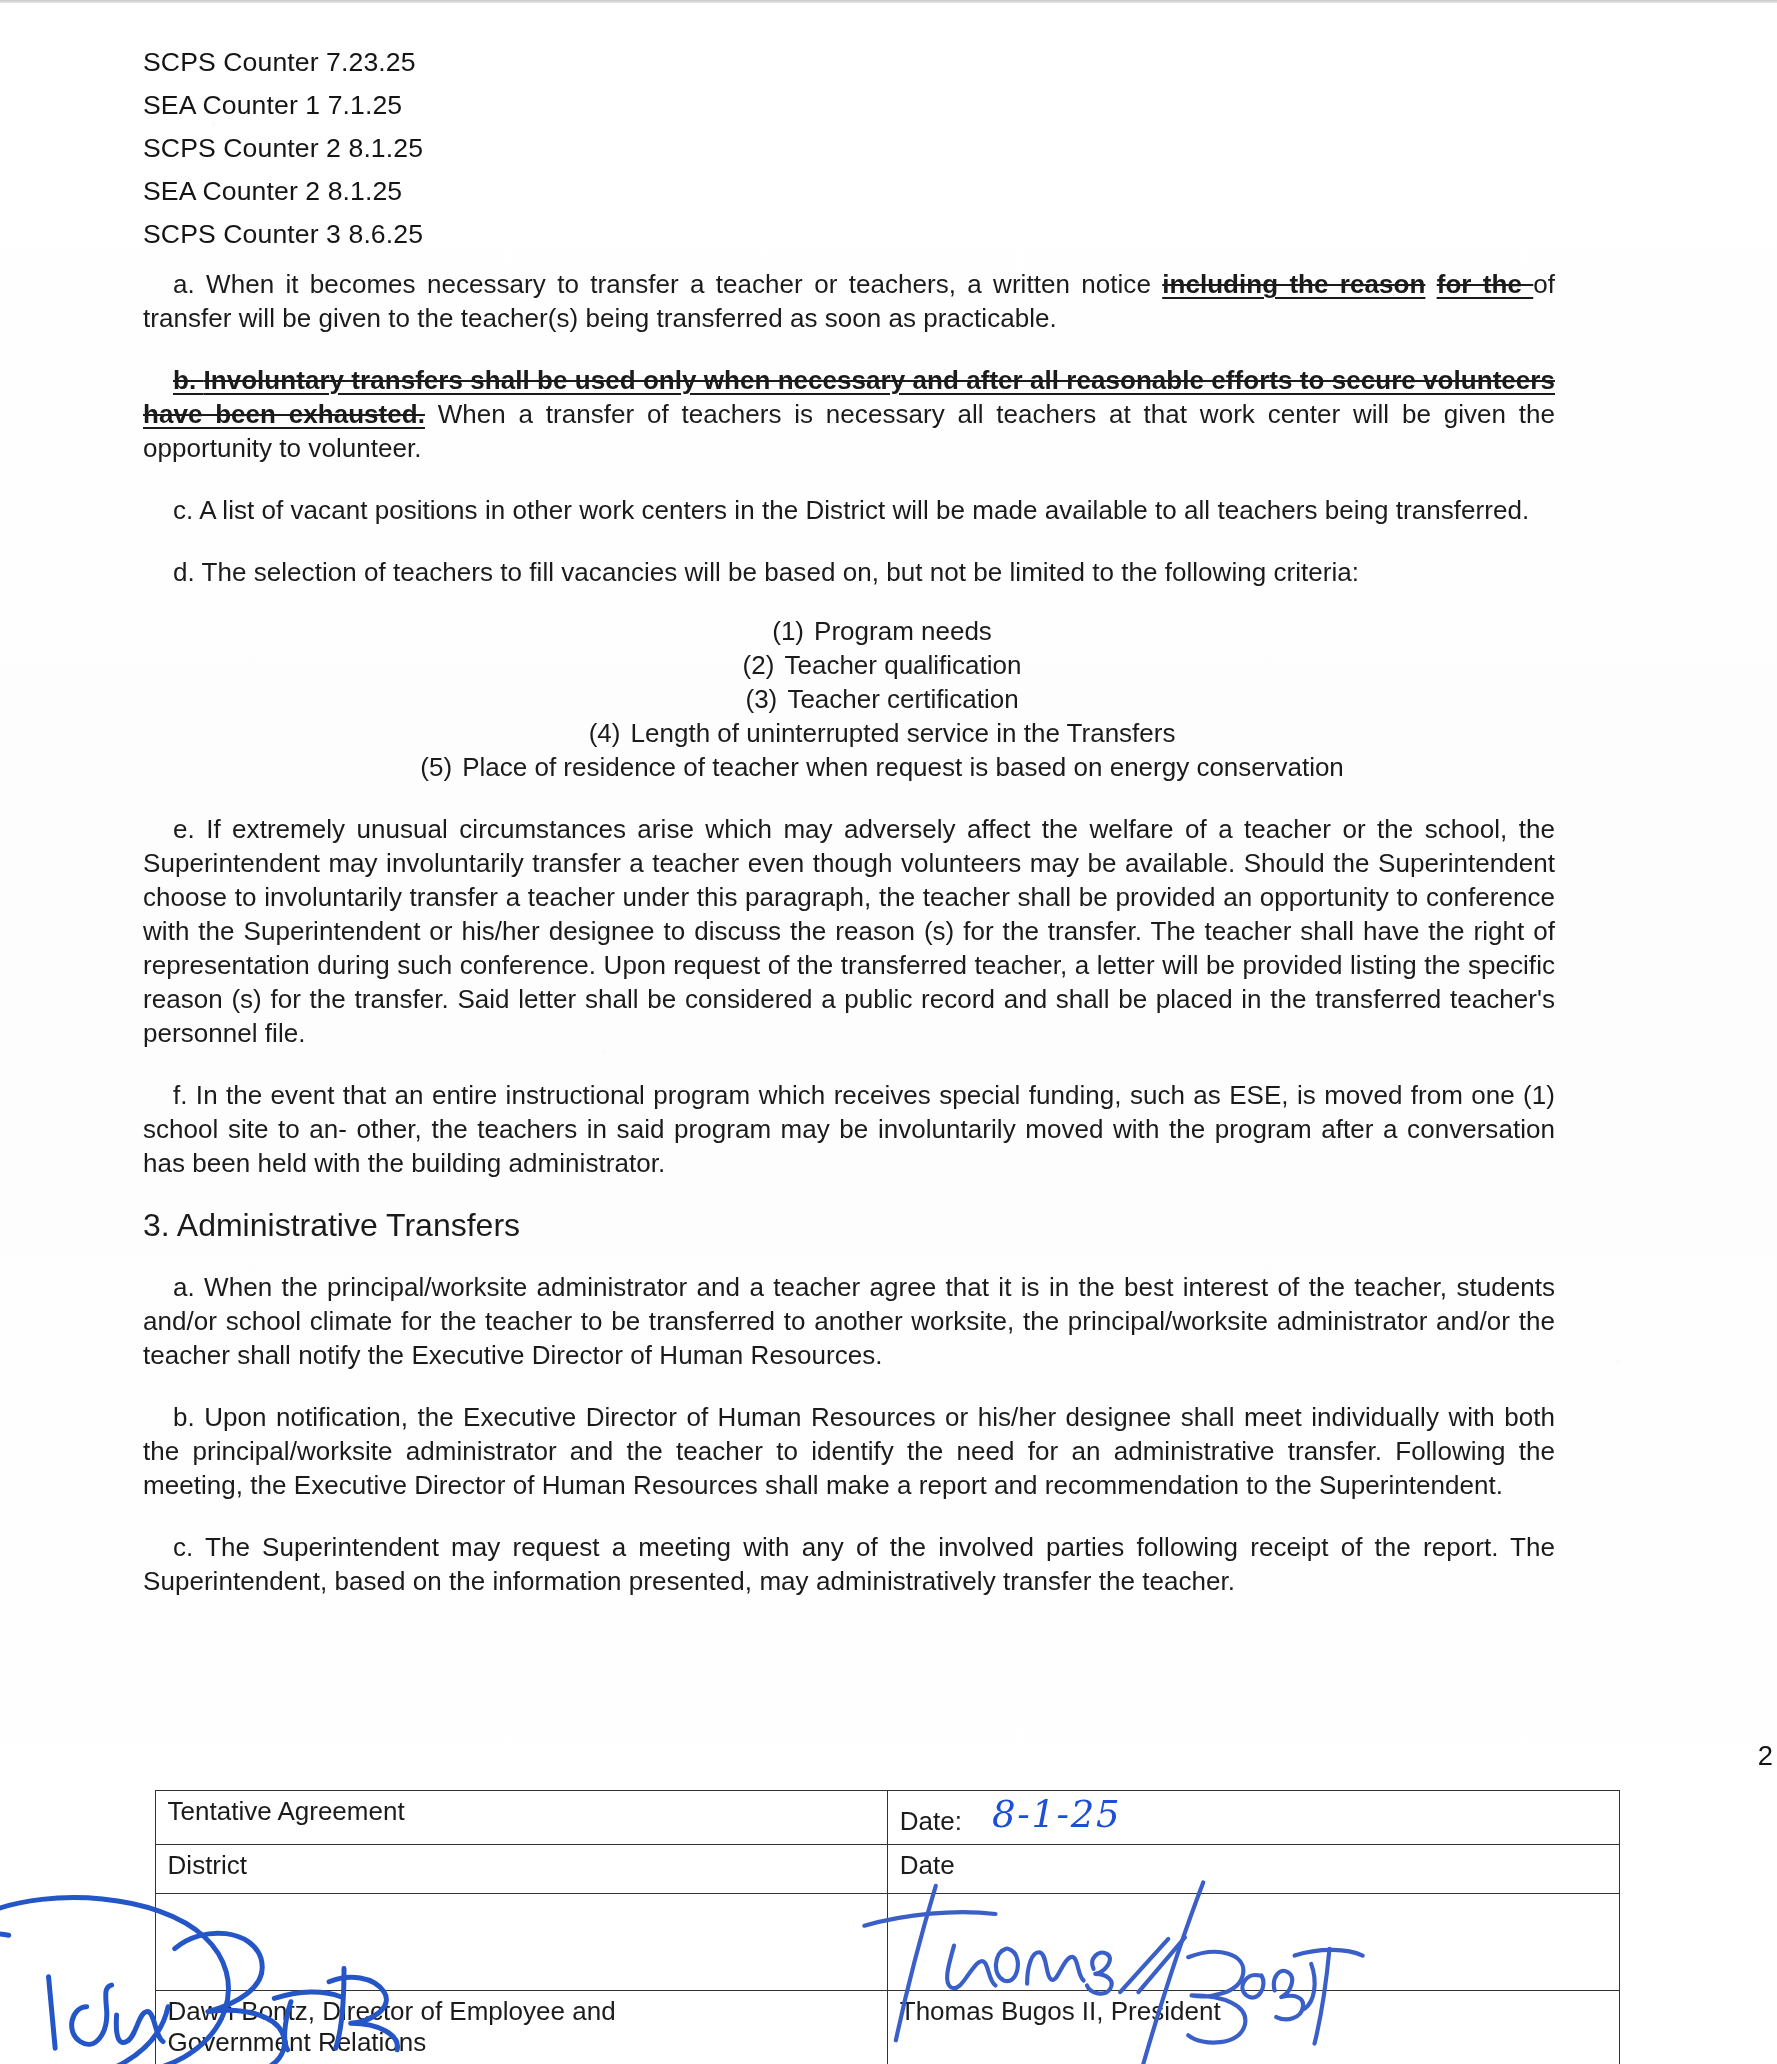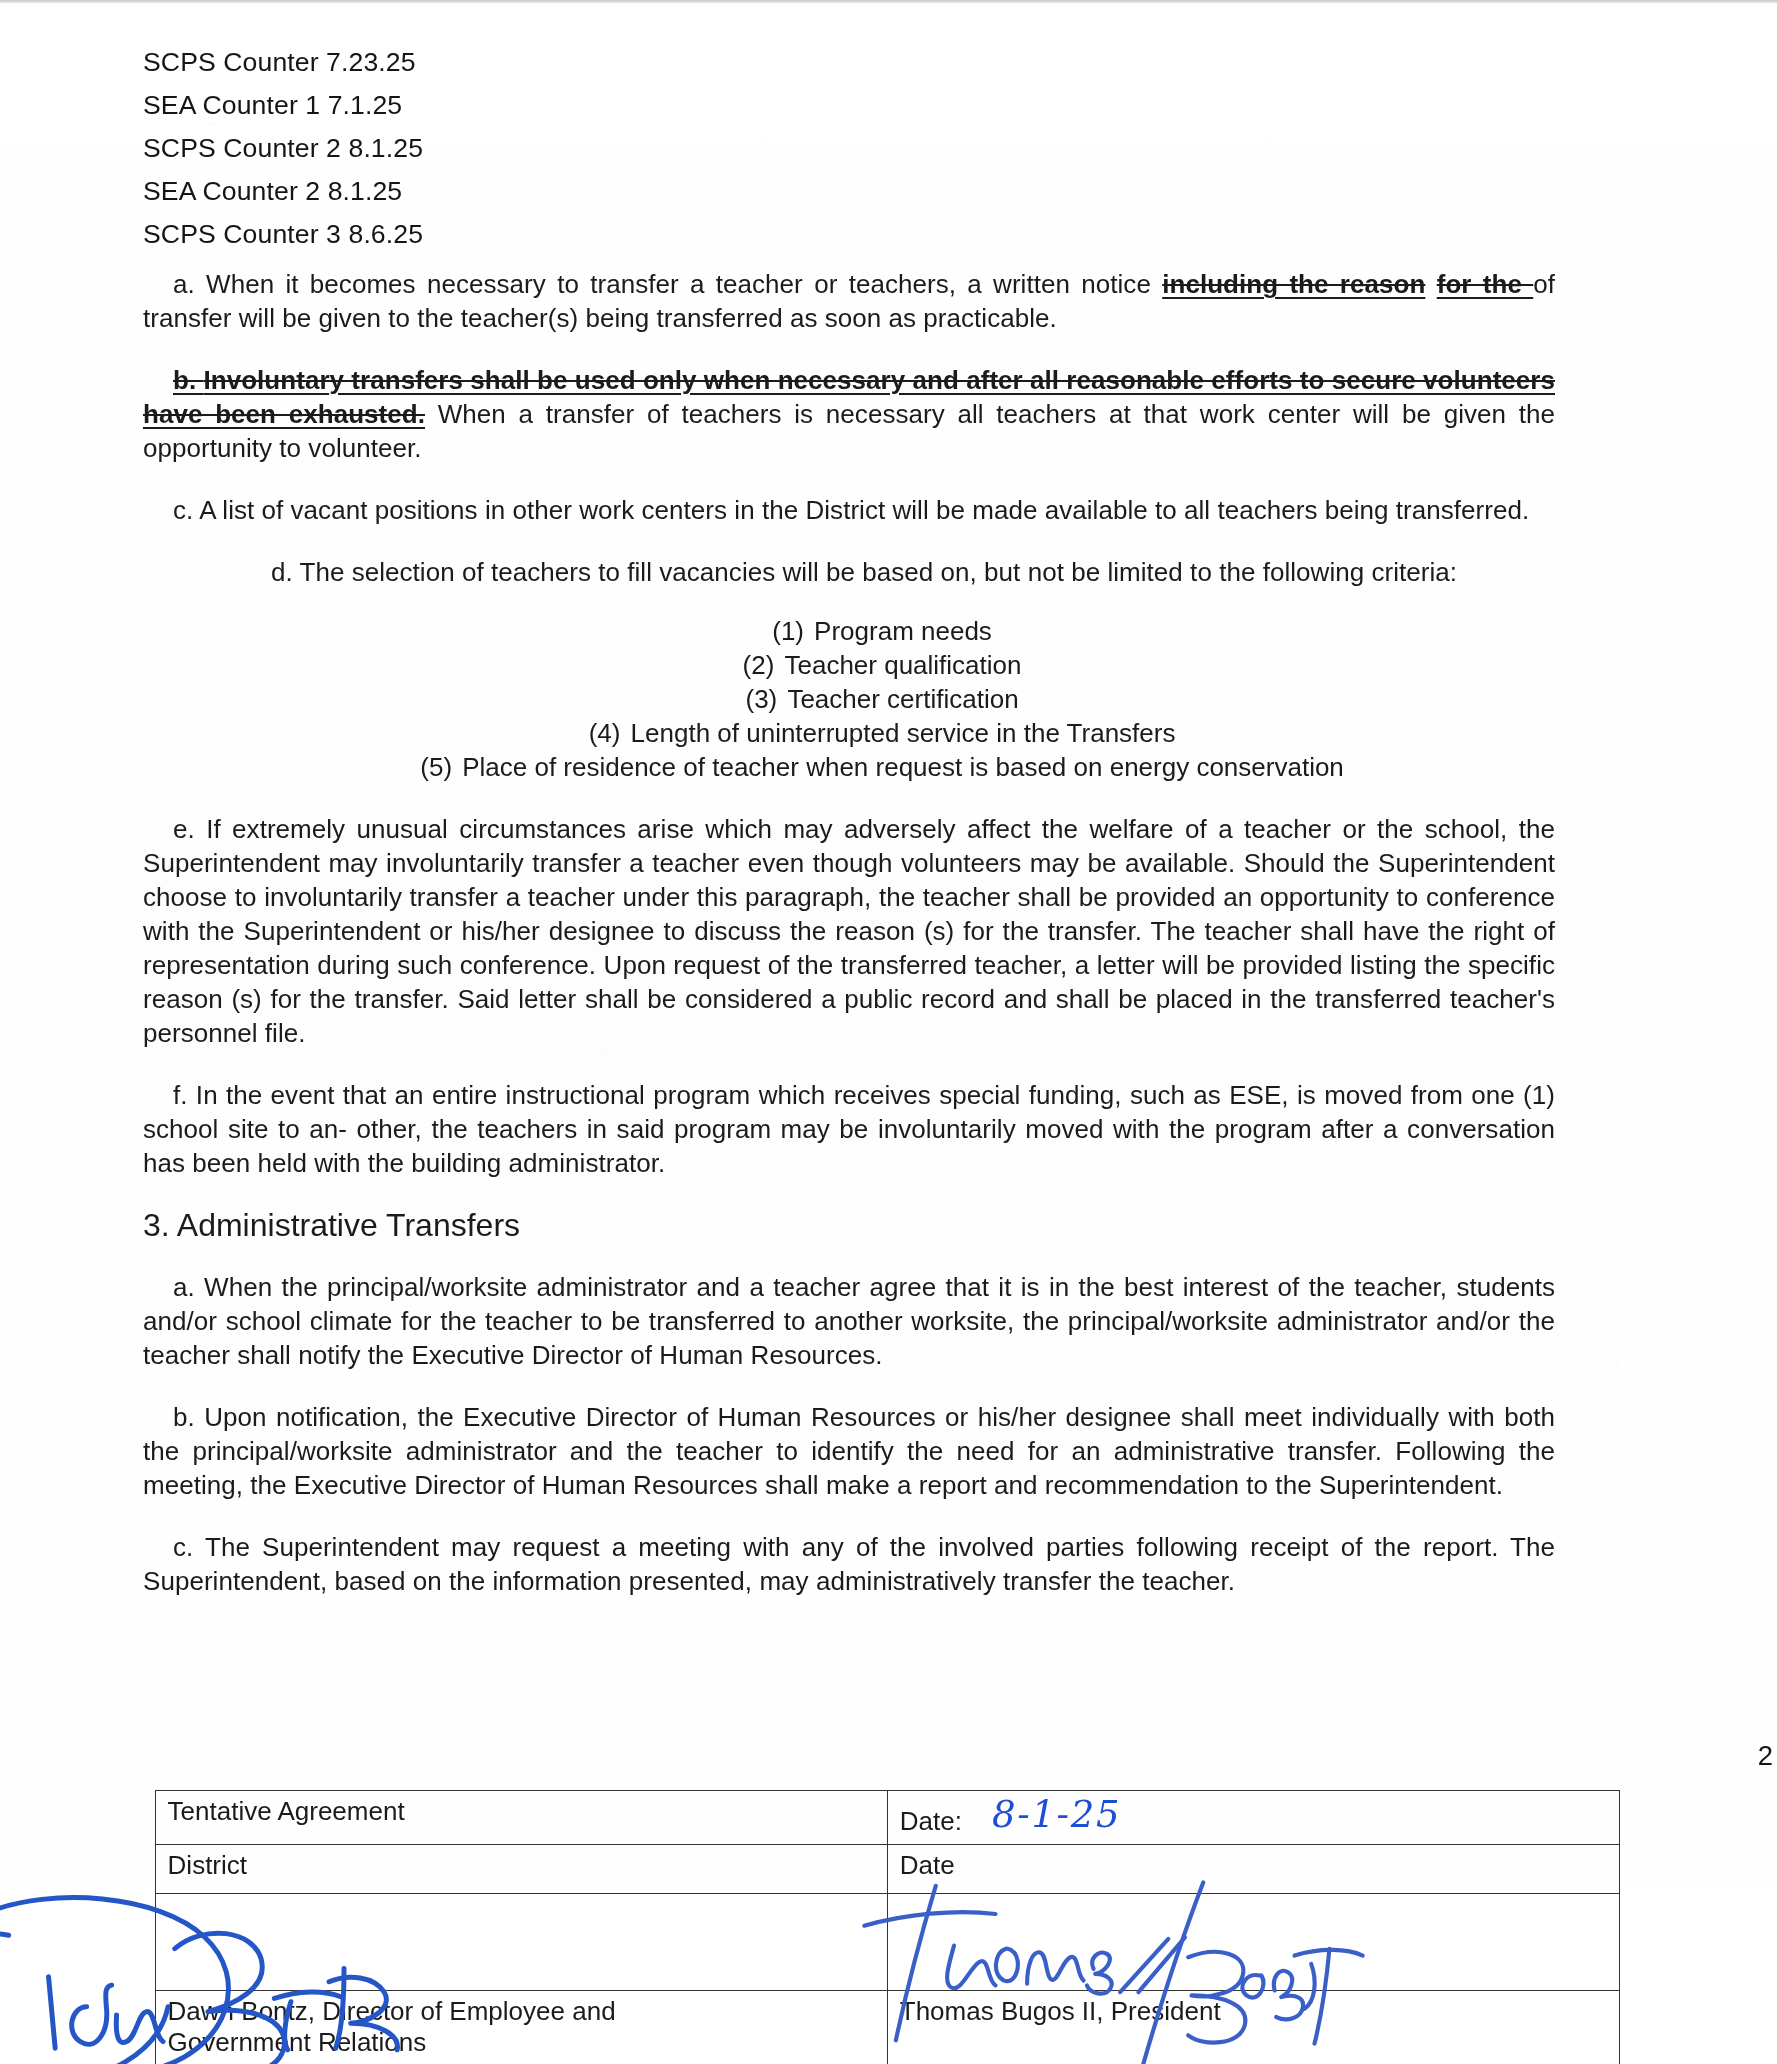--- a/index.html
+++ b/index.html
@@ -57,21 +57,20 @@
   .hdrline.first {
     margin-top: 1.7px;
   }
 
   p.body {
     font-size: 26px;
     line-height: 34px;
     margin: 0;
     color: #1b1b1b;
     letter-spacing: 0.04px;
-    text-align: center;
   }
   p.just { text-align: justify; text-align-last: left; }
   p.gap-lg { margin-top: 28px; }
   p.gap-sm { margin-top: 11.6px; }
   .indent { display: inline-block; width: 30px; }
   .indent-wide { display: inline-block; width: 30px; }
 
   .struck {
     font-weight: bold;
     text-decoration: line-through underline;

